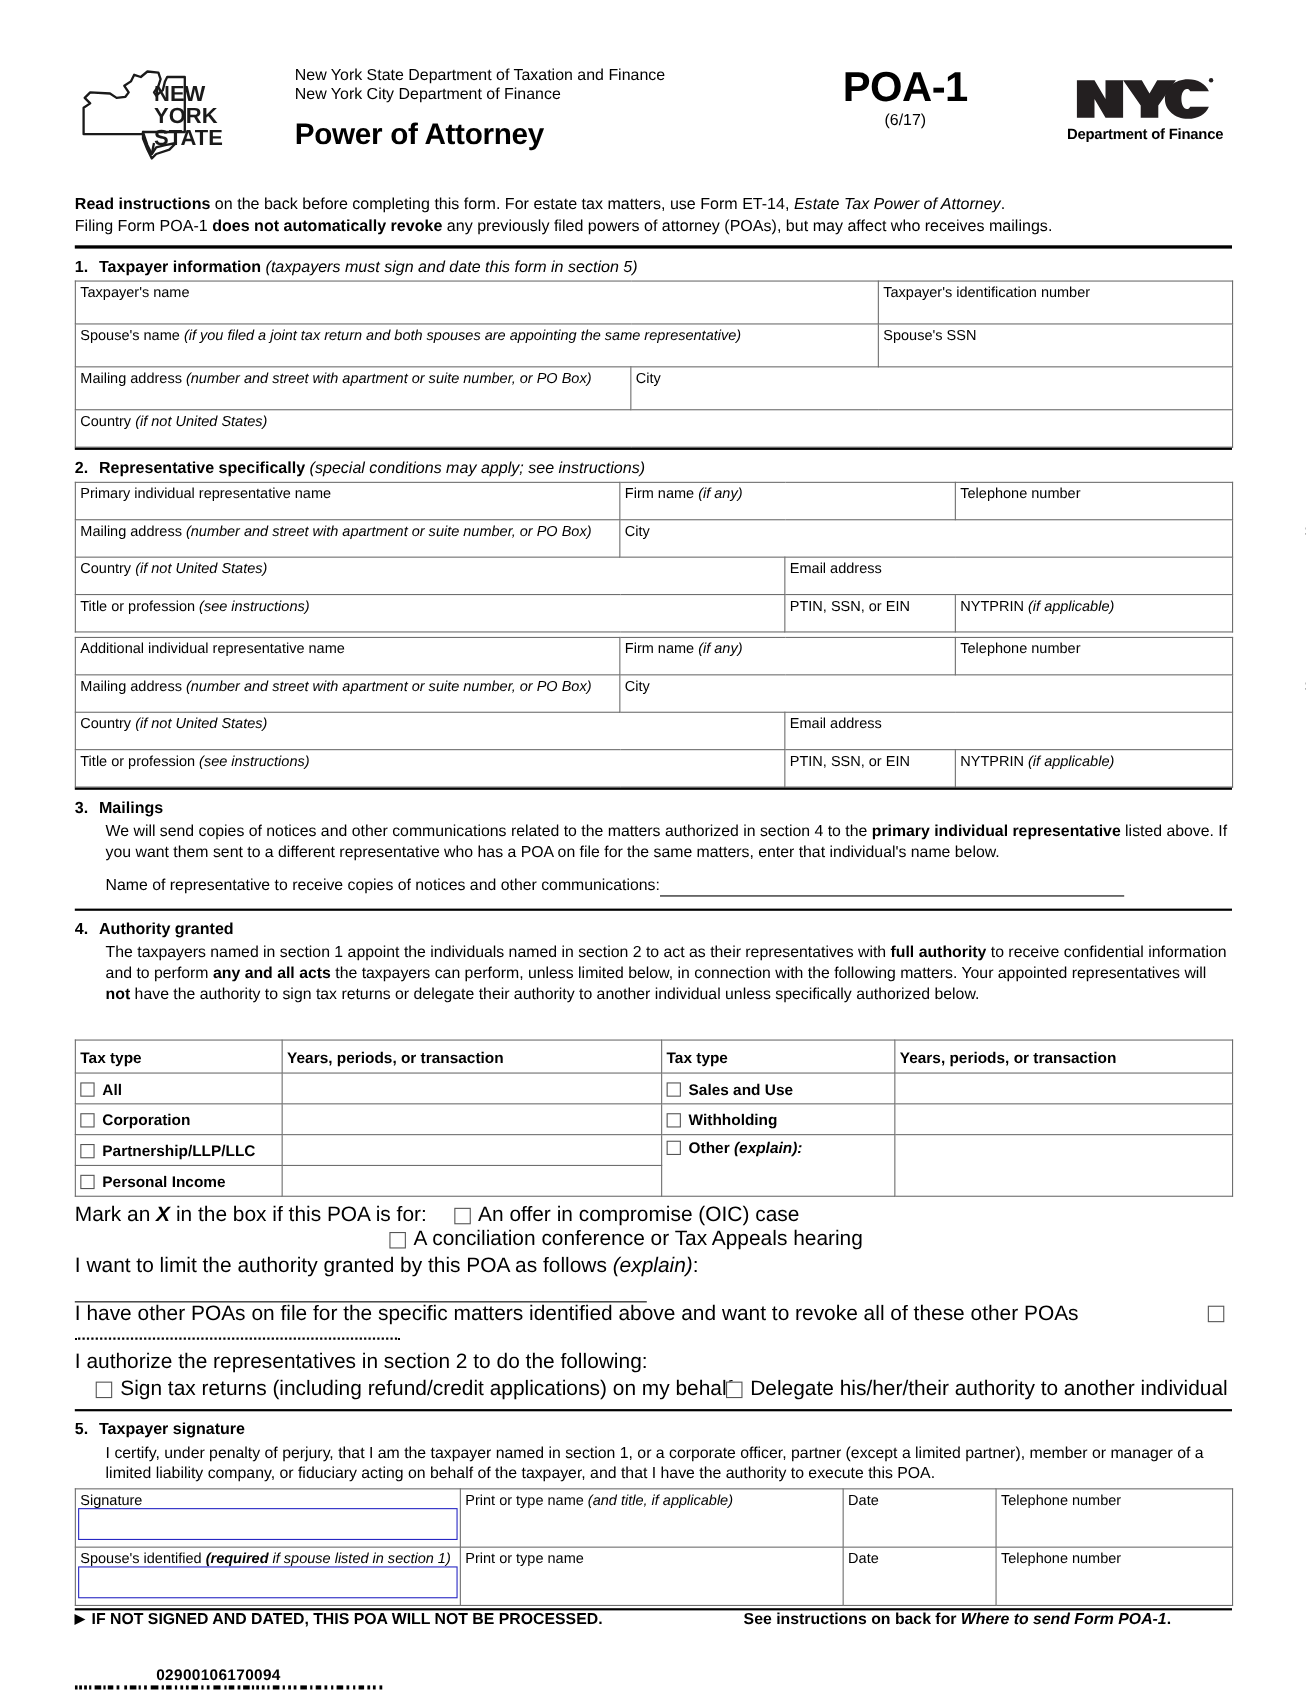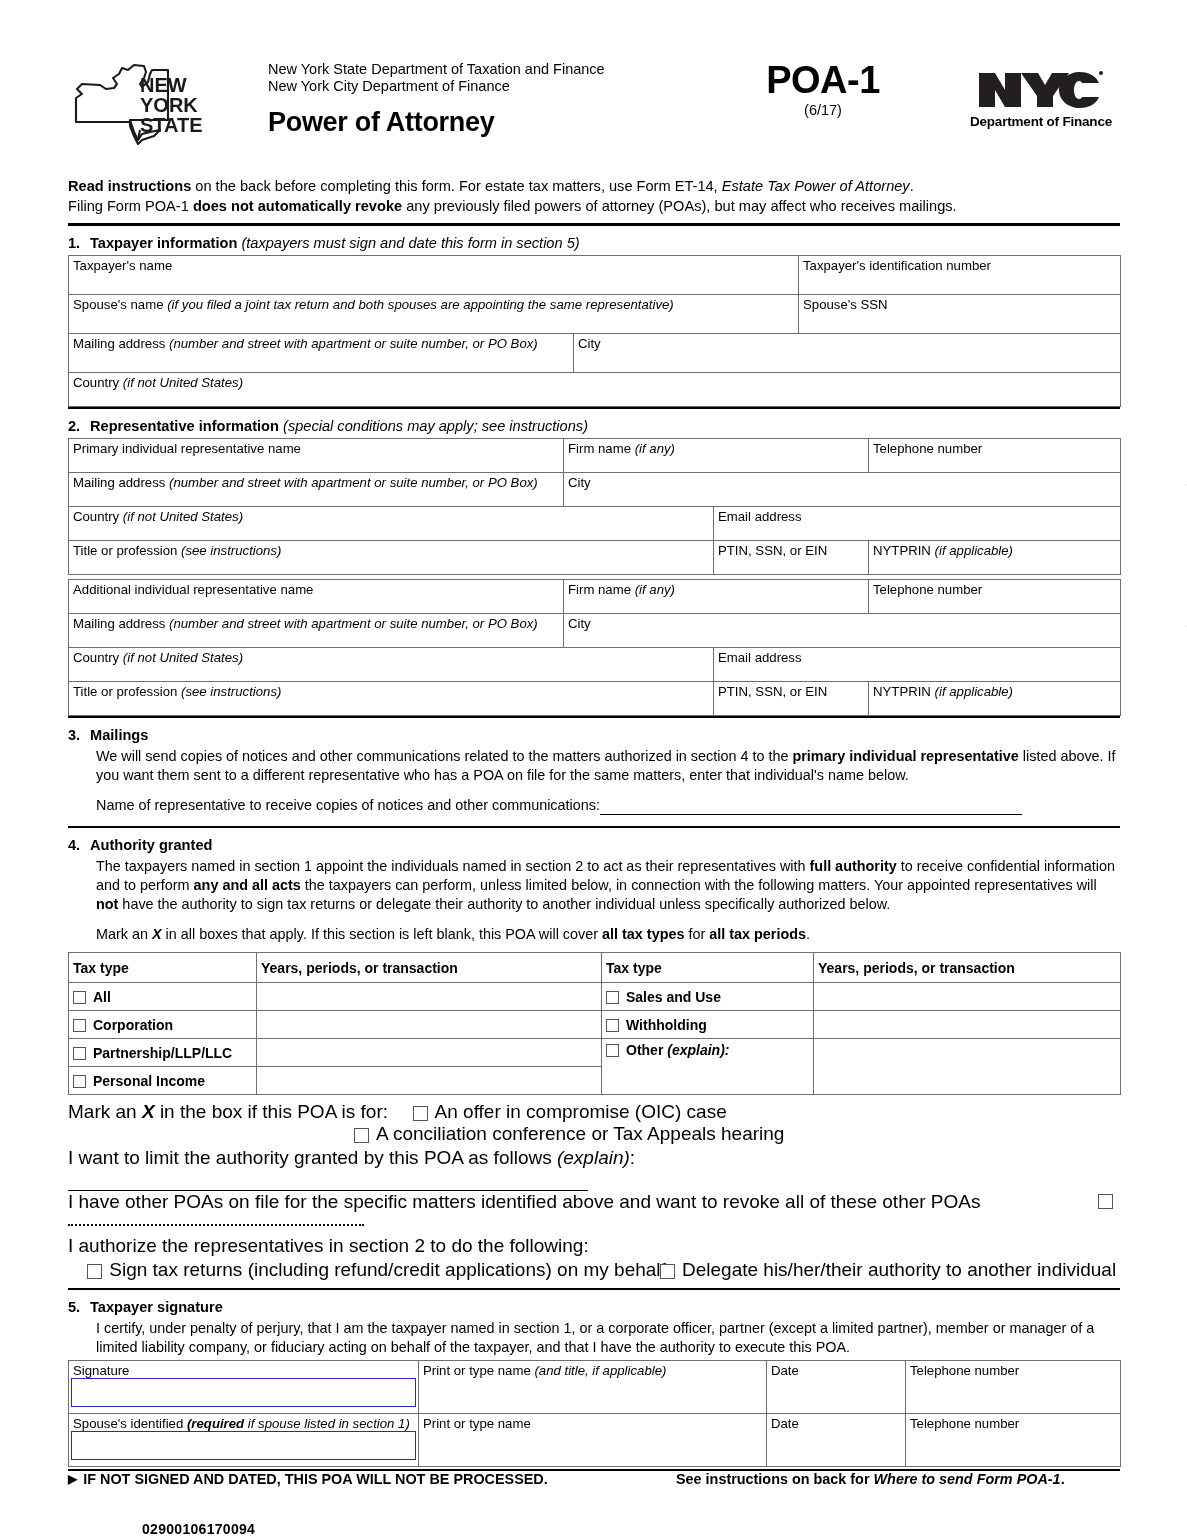--- a/index.html
+++ b/index.html
@@ -50,21 +50,21 @@
   .cellrow{position:relative;}
   .abs-state{position:absolute;left:622px;top:2px;}
 
   
   .body-txt{font-size:14.4px;line-height:19px;margin-left:28px;}
   .body-txt p{margin:0 0 0 0;}
   .gap{height:11px;}
   .dotline{border-bottom:1px solid #000;display:inline-block;vertical-align:bottom;}
 
   
-  table.tt{border-collapse:collapse;width:100%;table-layout:fixed;margin-top:8px;border-radius:26px;}
+  table.tt{border-collapse:collapse;width:100%;table-layout:fixed;margin-top:20px;border-radius:26px;}
   table.tt td,table.tt th{
     border:1px solid #6e6e6e;
     font-size:14px;
     text-align:left;
     padding:2px 4px;
     height:23px;
     vertical-align:middle;
     font-weight:bold;
   }
   table.tt th{font-weight:bold;height:25px;}
@@ -207,21 +207,21 @@
         <td colspan="3">
           <span>Country</span>
           <i>(if not United States)</i>
         </td>
       </tr>
     </tbody>
   </table>
   <div class="rule-med"></div>
 
   <div class="sechead">
-    <span class="n">2.</span><span>Representative information</span>
+    <span class="n">2.</span><span>Representative specifically</span>
     <i>(special conditions may apply; see instructions)</i>
   </div>
 
   <table class="ft">
     <colgroup>
           <col style="width:495px">
           <col style="width:150px">
           <col style="width:155px">
           <col style="width:252px">
         </colgroup>
@@ -346,23 +346,20 @@
   <div class="rule-med" style="margin-top:11px;"></div>
 
   <div class="sechead">
     <span class="n">4.</span><span>Authority granted</span>
   </div>
   <div class="body-txt">
     <p>
       <span>The taxpayers named in section 1 appoint the individuals named in section 2 to act as their representatives with </span><b class="bold">full authority</b><span> to receive confidential information and to perform </span><b class="bold">any and all acts</b><span> the taxpayers can perform, unless limited below, in connection with the following matters. Your appointed representatives will </span><b class="bold">not</b><span> have the authority to sign tax returns or delegate their authority to another individual unless specifically authorized below.</span>
     </p>
     <div class="gap"></div>
-    <p>
-      <span>Mark an </span><b class="bold" style="font-style:italic">X</b><span> in all boxes that apply. If this section is left blank, this POA will cover </span><b class="bold">all tax types</b><span> for </span><b class="bold">all tax periods</b><span>.</span>
-    </p>
   </div>
 
   <table class="tt">
     <colgroup>
           <col style="width:188px">
           <col style="width:345px">
           <col style="width:212px">
           <col style="width:307px">
         </colgroup>
     <thead>

